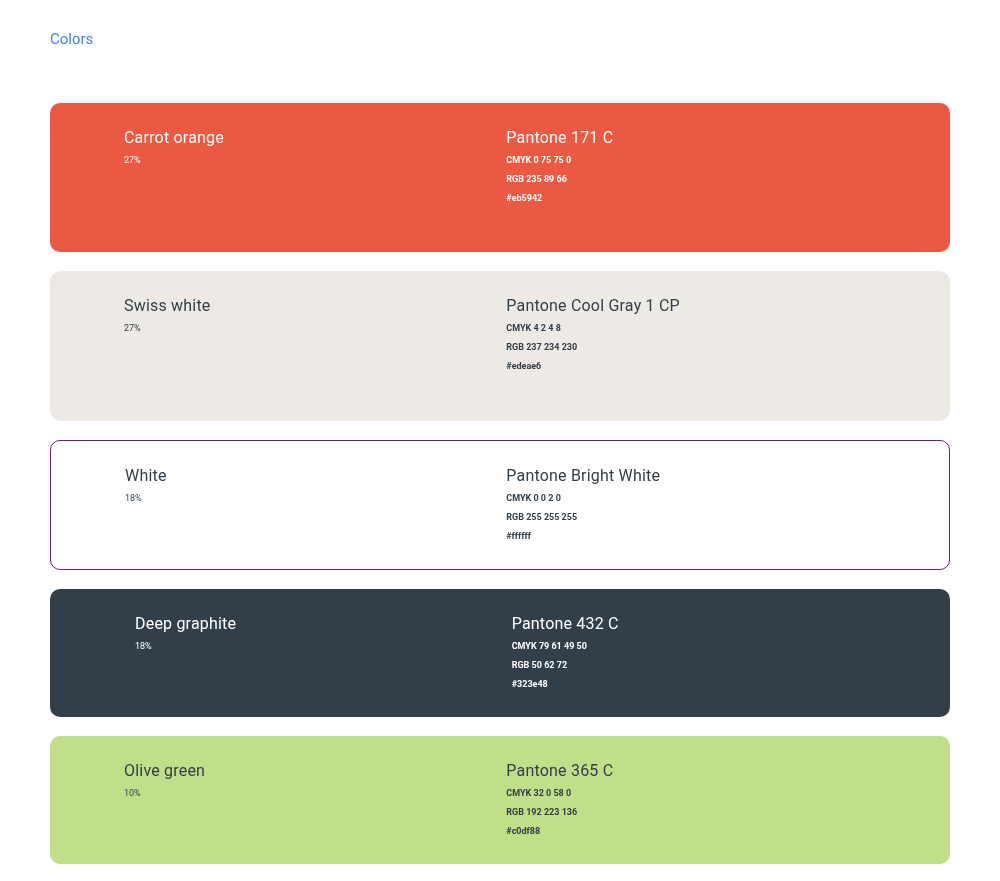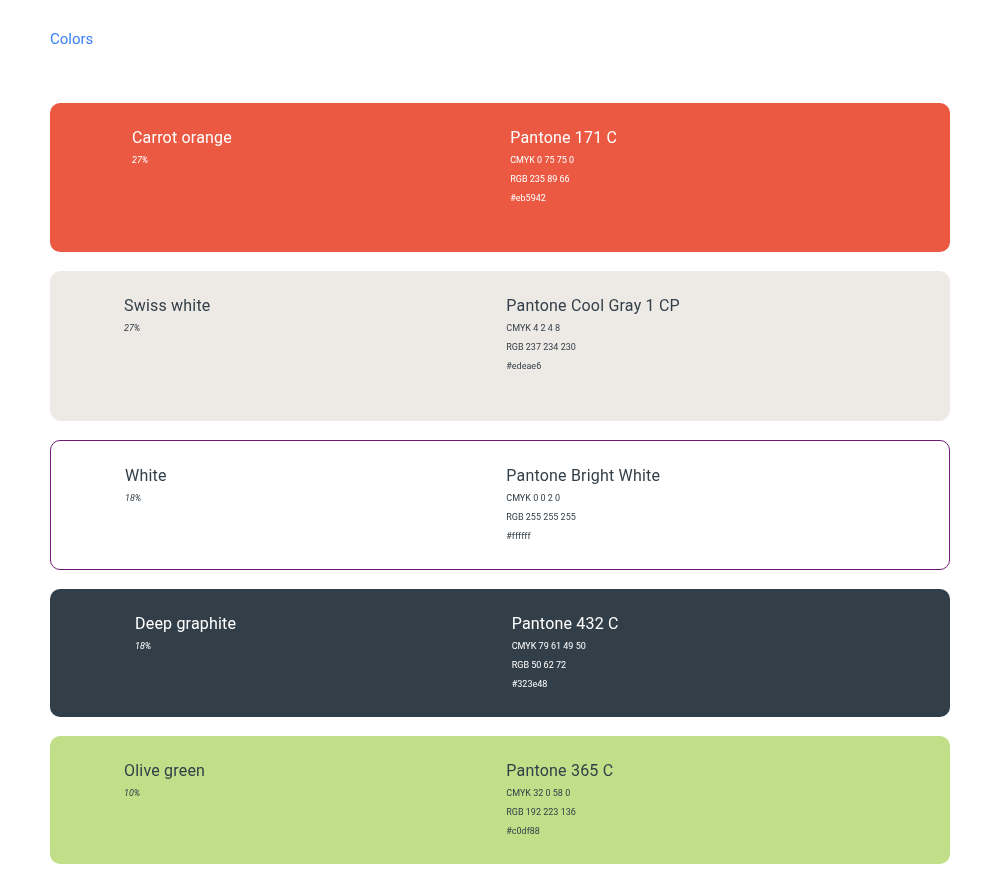--- a/index.html
+++ b/index.html
@@ -39,32 +39,31 @@
   .color-name, .pantone-name {
     font-size: 16px;
     font-weight: 400;
     letter-spacing: 0.2px;
     margin-bottom: 8px;
   }
   .pct {
     font-size: 9px;
     font-weight: 400;
     margin-top: 0;
-    font-style: italic;
   }
   .meta {
     font-size: 9px;
-    font-weight: 400;
+    font-weight: 700;
     line-height: 1;
     margin-top: 9px;
   }
   .meta + .meta { margin-top: 10px; }
   
   .swatch { background: var(--bg); color: var(--fg); }
-  .xl { min-height: 149px; padding-left: 8px; }
+  .xl { min-height: 149px; }
   .lg { min-height: 150px; border-radius: 11px; }
   .md { min-height: 113px; }
   .sm { min-height: 114px; padding-left: 11px; }
   .xs { min-height: 97px; }
 </style>
 </head>
 <body>
 
 <div class="page-title">Colors</div>
 

